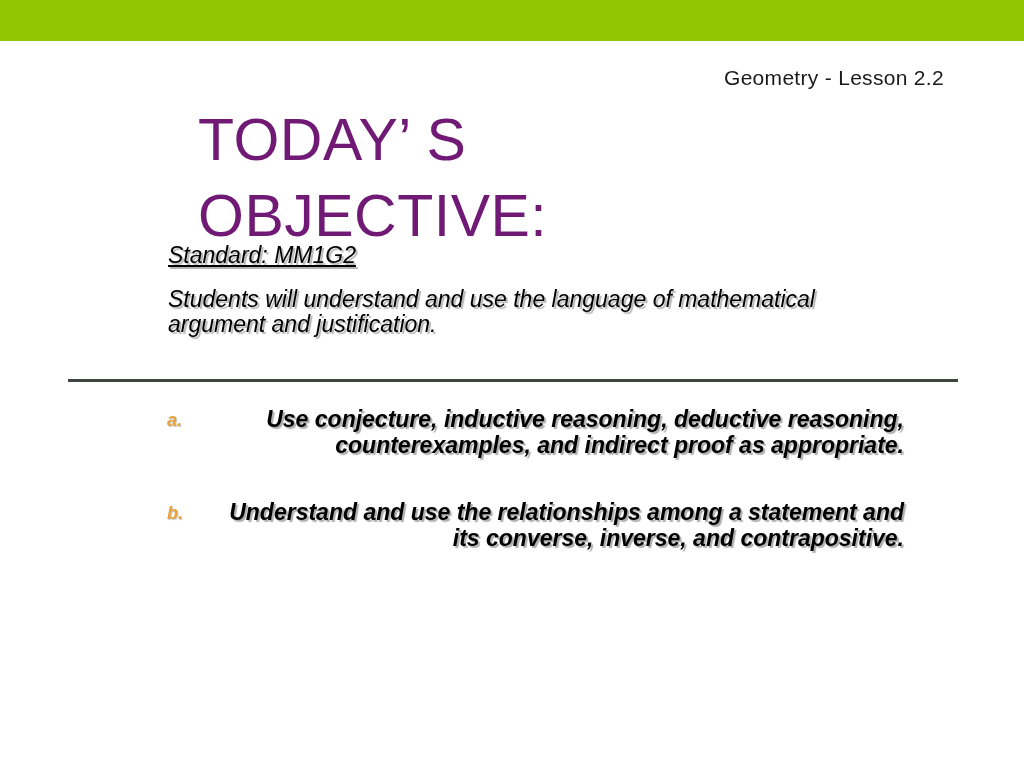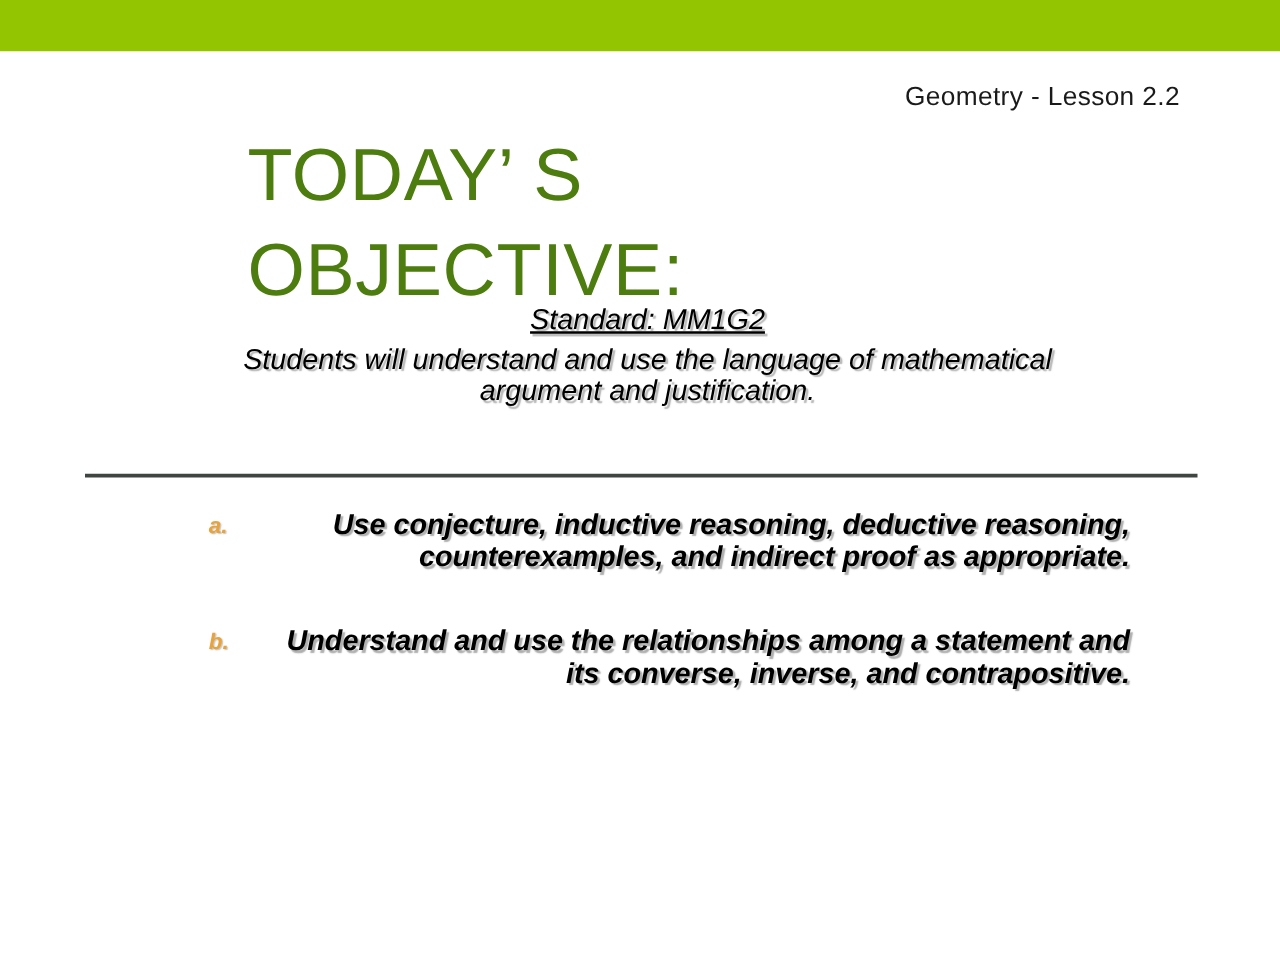--- a/index.html
+++ b/index.html
@@ -50,47 +50,46 @@
   
   .slide-title {
     position: absolute;
     left: 198px;
     top: 62px;
     width: 520px;
     font-family: "Liberation Sans", sans-serif;
     font-size: 59px;
     line-height: 76px;
     font-weight: 400;
-    color: #4d7c0f;
+    color: #701a75;
     letter-spacing: 0.5px;
   }
 
   
   .standard-block {
     position: absolute;
     left: 168px;
     top: 243px;
     width: 700px;
     font-family: "Liberation Sans", sans-serif;
     font-style: italic;
     font-size: 23px;
     line-height: 25px;
     color: #000000;
     text-shadow: 2px 2px 1px rgba(120,120,120,0.55);
-    text-align: center;
   }
   .standard-head {
     display: inline-block;
     text-decoration: underline;
     text-underline-offset: 2px;
     margin-bottom: 3px;
   }
   .standard-body {
     display: block;
-    margin-top: 4px;
+    margin-top: 16px;
   }
 
   
   .divider {
     position: absolute;
     left: 68px;
     top: 379px;
     width: 890px;
     height: 3px;
     background: #3f4540;

